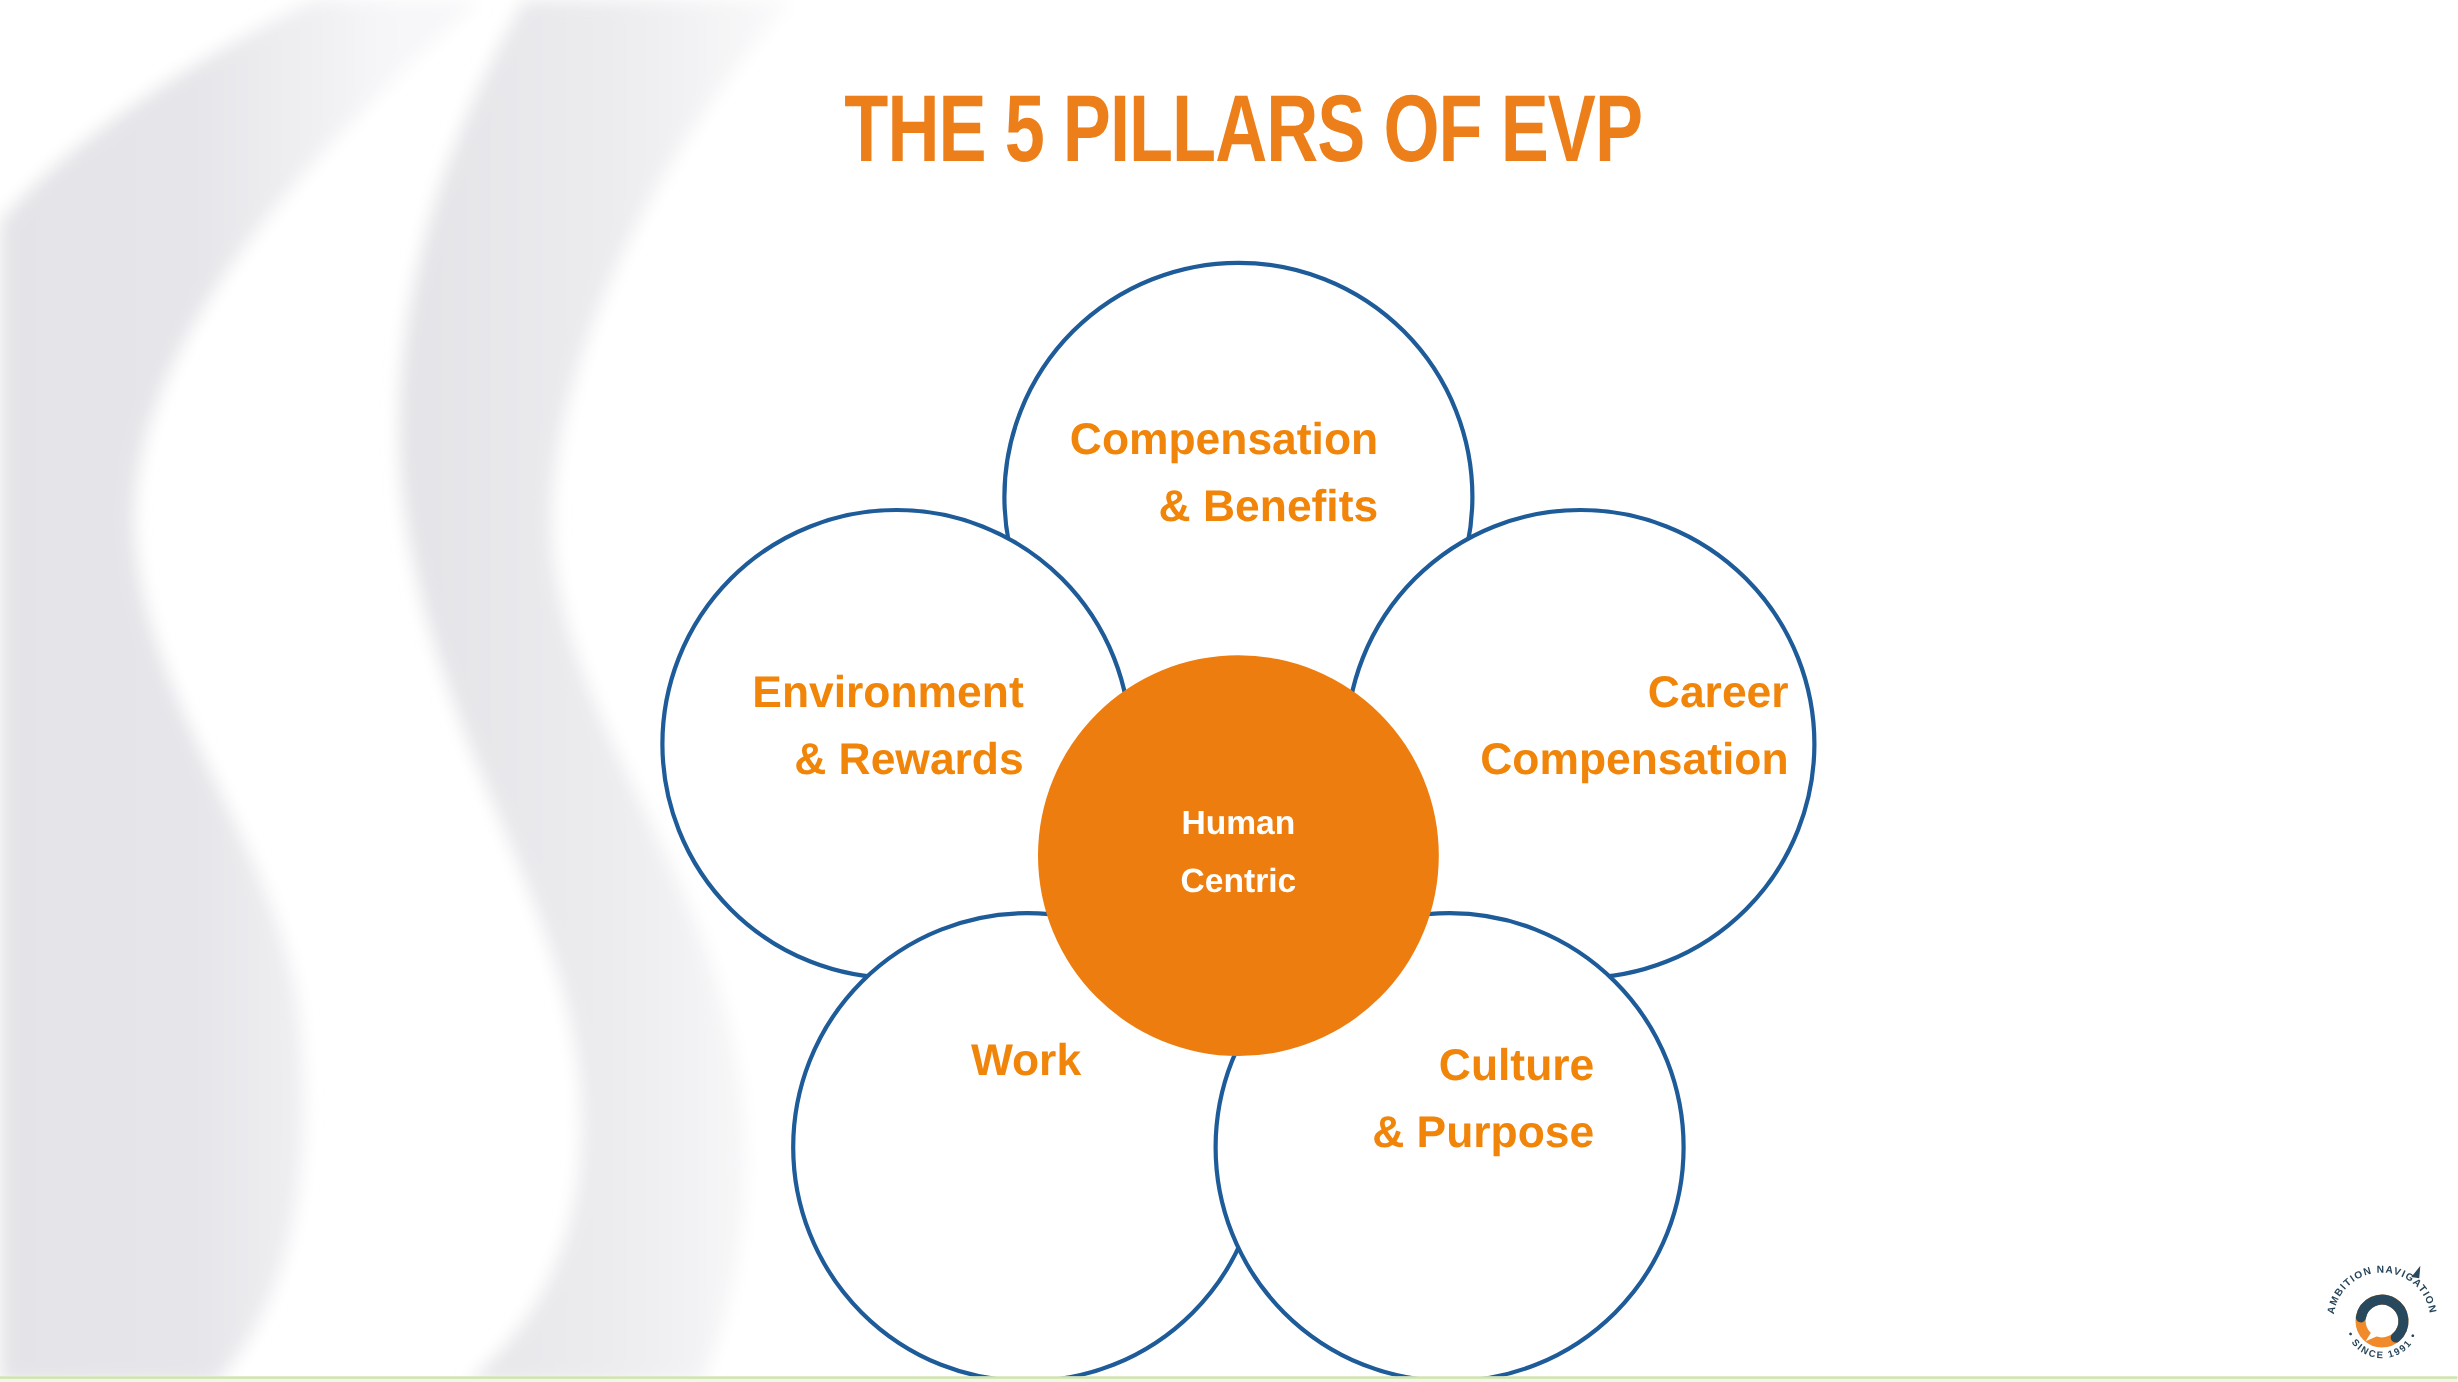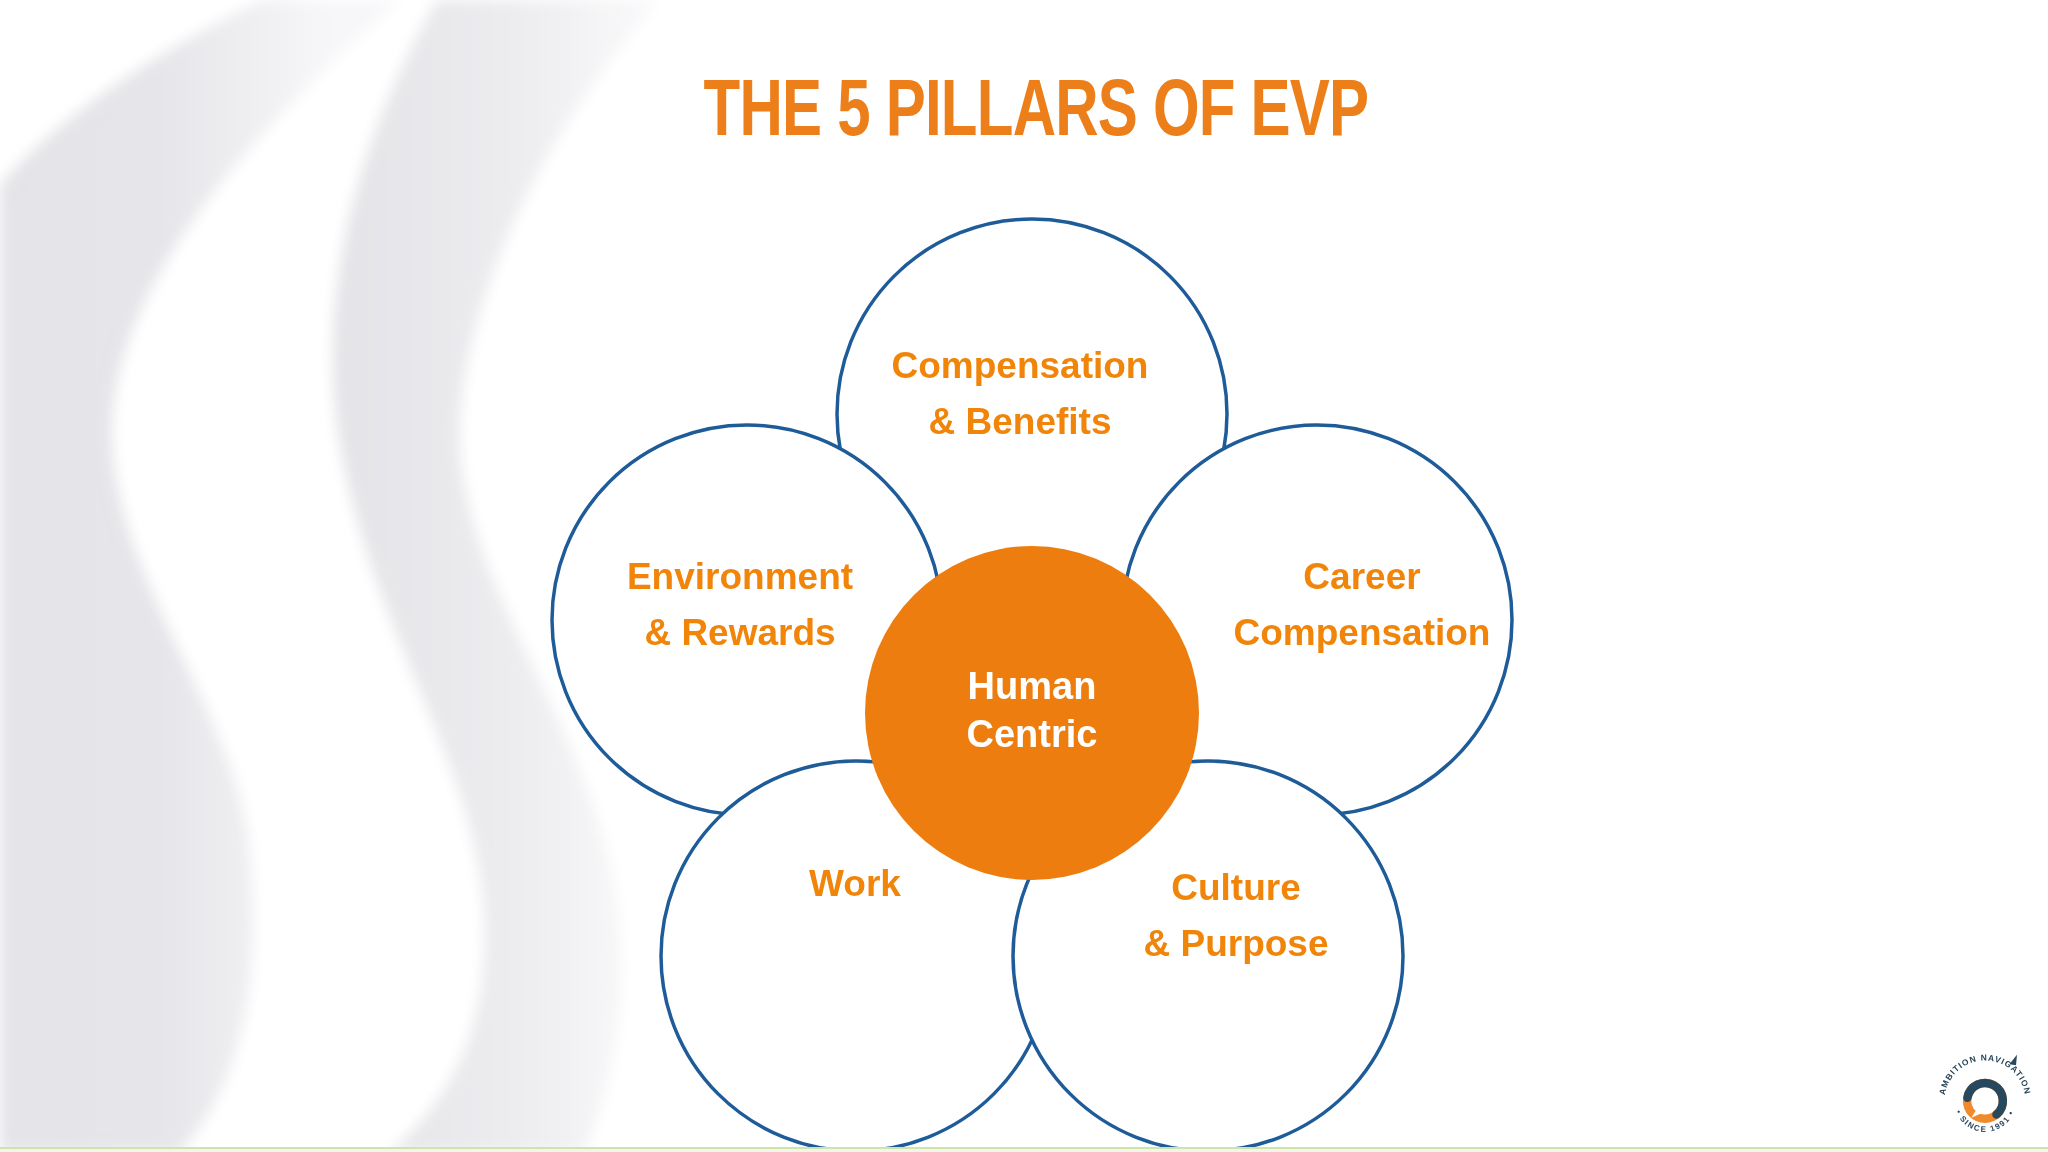--- a/index.html
+++ b/index.html
@@ -25,24 +25,24 @@
   
   #diagram{position:absolute;left:0;top:0;}
   .petal{fill:#ffffff;stroke:#1E5B99;stroke-width:3.5;}
   .core{fill:#ED7D0E;stroke:none;}
   
   .pillar-label{
     position:absolute;transform:translate(-50%,-50%);
     text-align:center;font-weight:700;font-size:37px;line-height:56px;
     color:#F0850A;white-space:nowrap;
   }
-  .pillar-label span{display:block;}
+  .pillar-label span{display:block;text-align:right;}
   .core-label{
     position:absolute;transform:translate(-50%,-50%);
-    text-align:center;font-weight:700;font-size:38px;line-height:48px;
+    text-align:center;font-weight:700;font-size:28px;line-height:48px;
     color:#ffffff;white-space:nowrap;
   }
   .core-label span{display:block;}
   
   .bottom-strip{
     position:absolute;left:0;bottom:0;width:2048px;height:5px;
     background:#F1F6E7;border-top:2px solid #CFE3AC;box-sizing:border-box;
   }
   
   #logo{position:absolute;right:16px;bottom:6px;}

